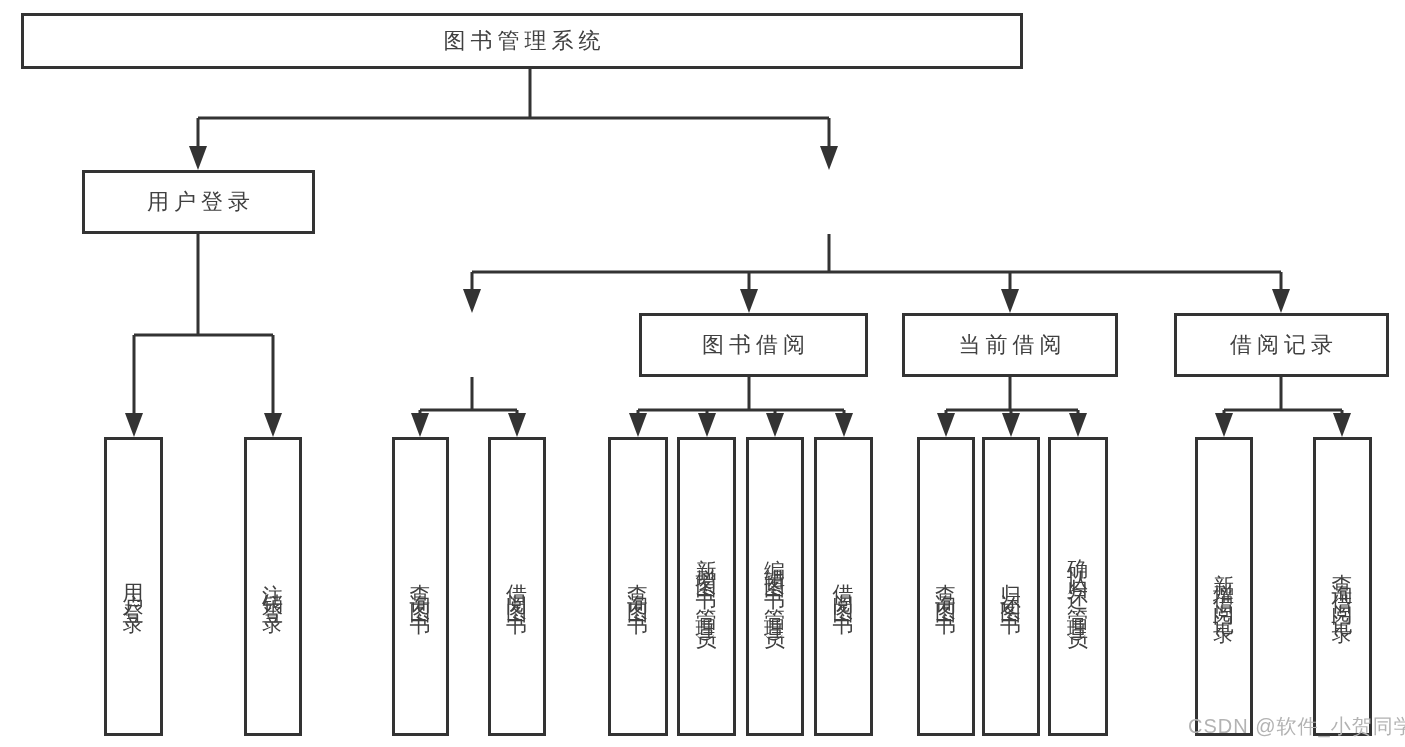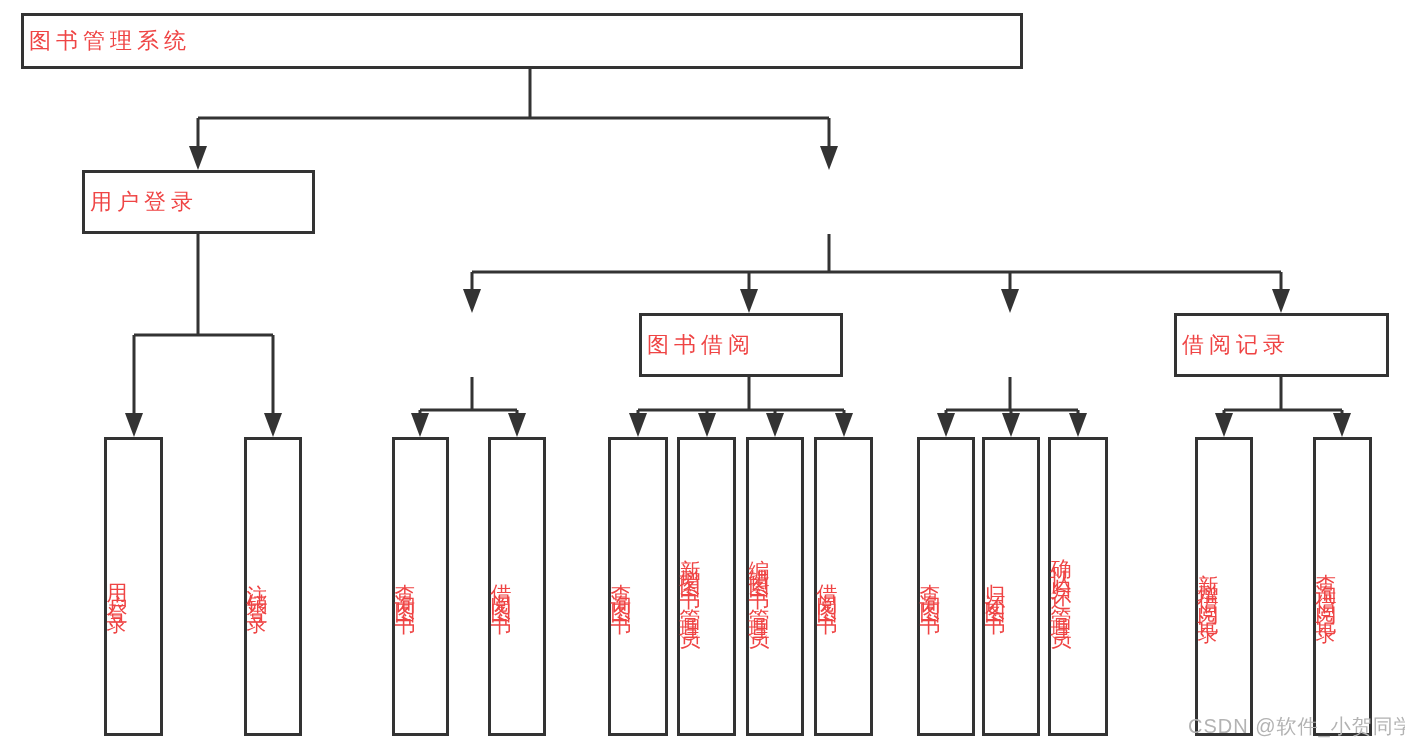--- a/index.html
+++ b/index.html
@@ -25,21 +25,22 @@
     fill: #333333;
     stroke: none;
   }
   .box {
     position: absolute;
     box-sizing: border-box;
     border: 3px solid #333333;
     background: #ffffff;
     display: flex;
     align-items: center;
-    color: #ef4444;
+    justify-content: center;
+    color: #404040;
   }
   .h-label {
     font-size: 22px;
     letter-spacing: 5px;
     white-space: nowrap;
     text-indent: 5px;
   }
   .v-label {
     writing-mode: vertical-rl;
     text-orientation: mixed;
@@ -115,22 +116,25 @@
   </svg>
 
   <div class="box" style="left:21px; top:13px; width:1002px; height:56px;">
     <span class="h-label">图书管理系统</span>
   </div>
 
   <div class="box" style="left:82px; top:170px; width:233px; height:64px;">
     <span class="h-label">用户登录</span>
   </div>
 
-  <div class="box" style="left:639px; top:313px; width:204px; height:64px;">
+  <div class="box" style="left:639px; top:313px; width:229px; height:64px;">
     <span class="h-label">图书借阅</span>
+  </div>
+  <div class="box" style="left:902px; top:313px; width:216px; height:64px;">
+    <span class="h-label">当前借阅</span>
   </div>
   <div class="box" style="left:1174px; top:313px; width:215px; height:64px;">
     <span class="h-label">借阅记录</span>
   </div>
 
   <div class="box" style="left:104px; top:437px; width:59px; height:299px;">
     <span class="v-label">用户登录</span>
   </div>
   <div class="box" style="left:244px; top:437px; width:58px; height:299px;">
     <span class="v-label">注销登录</span>

